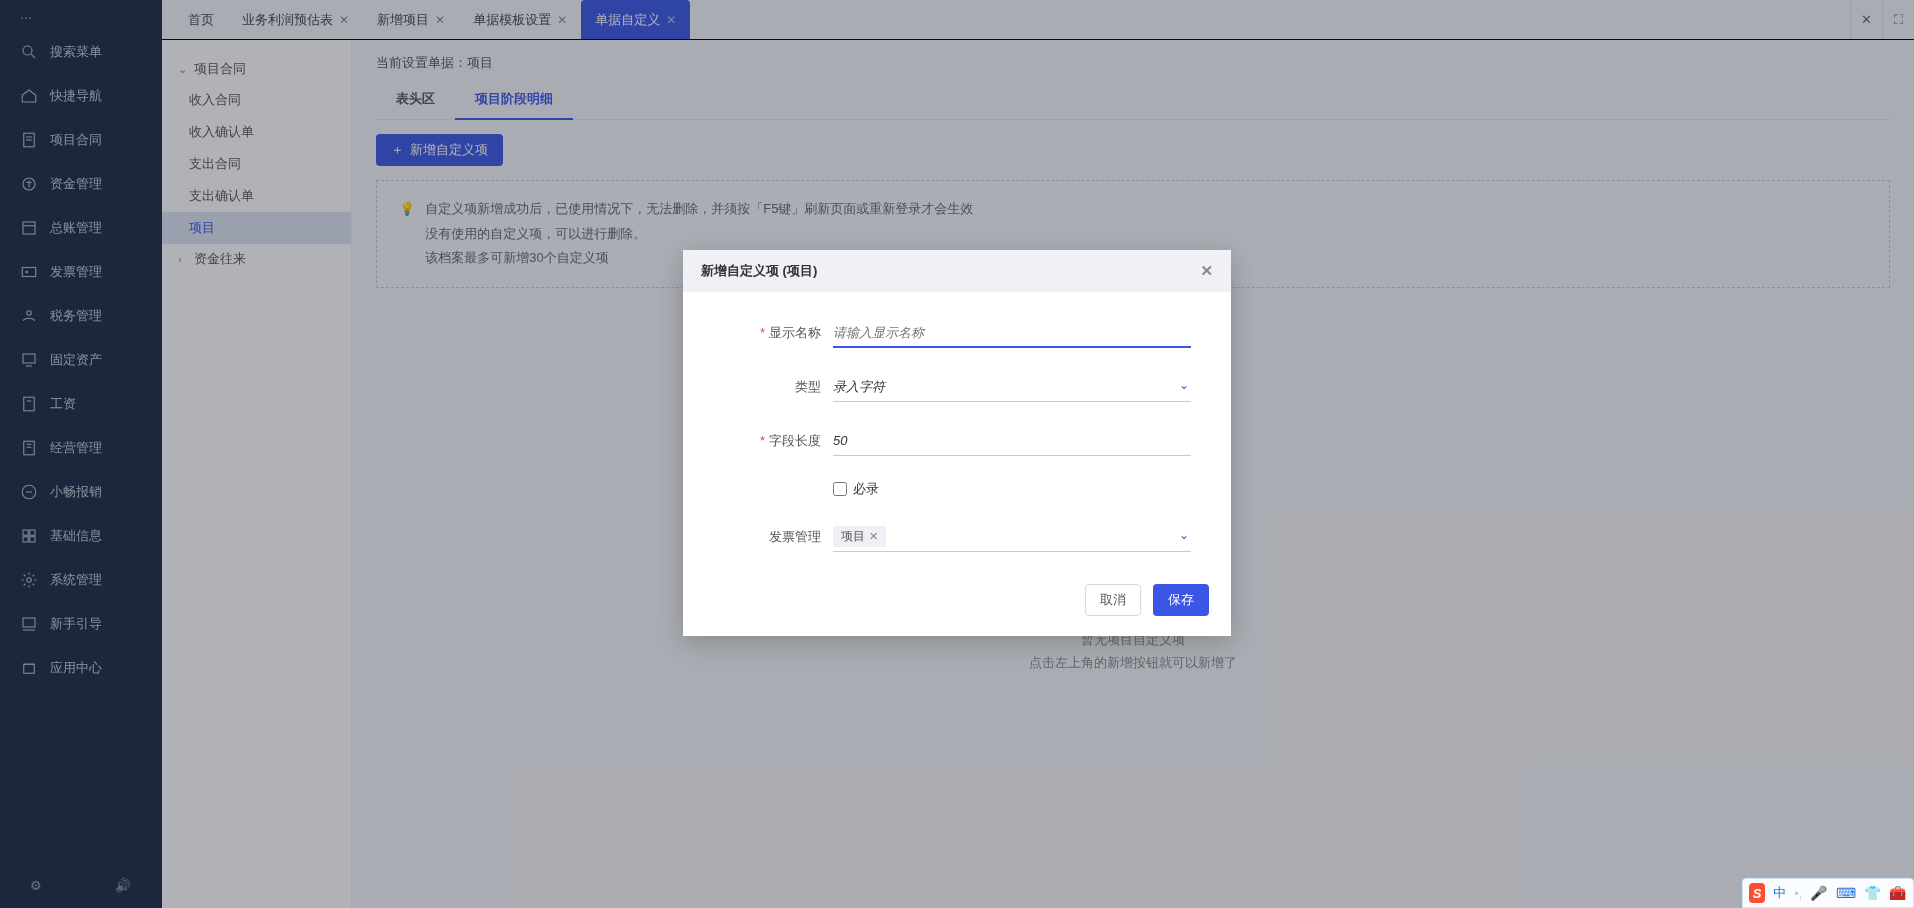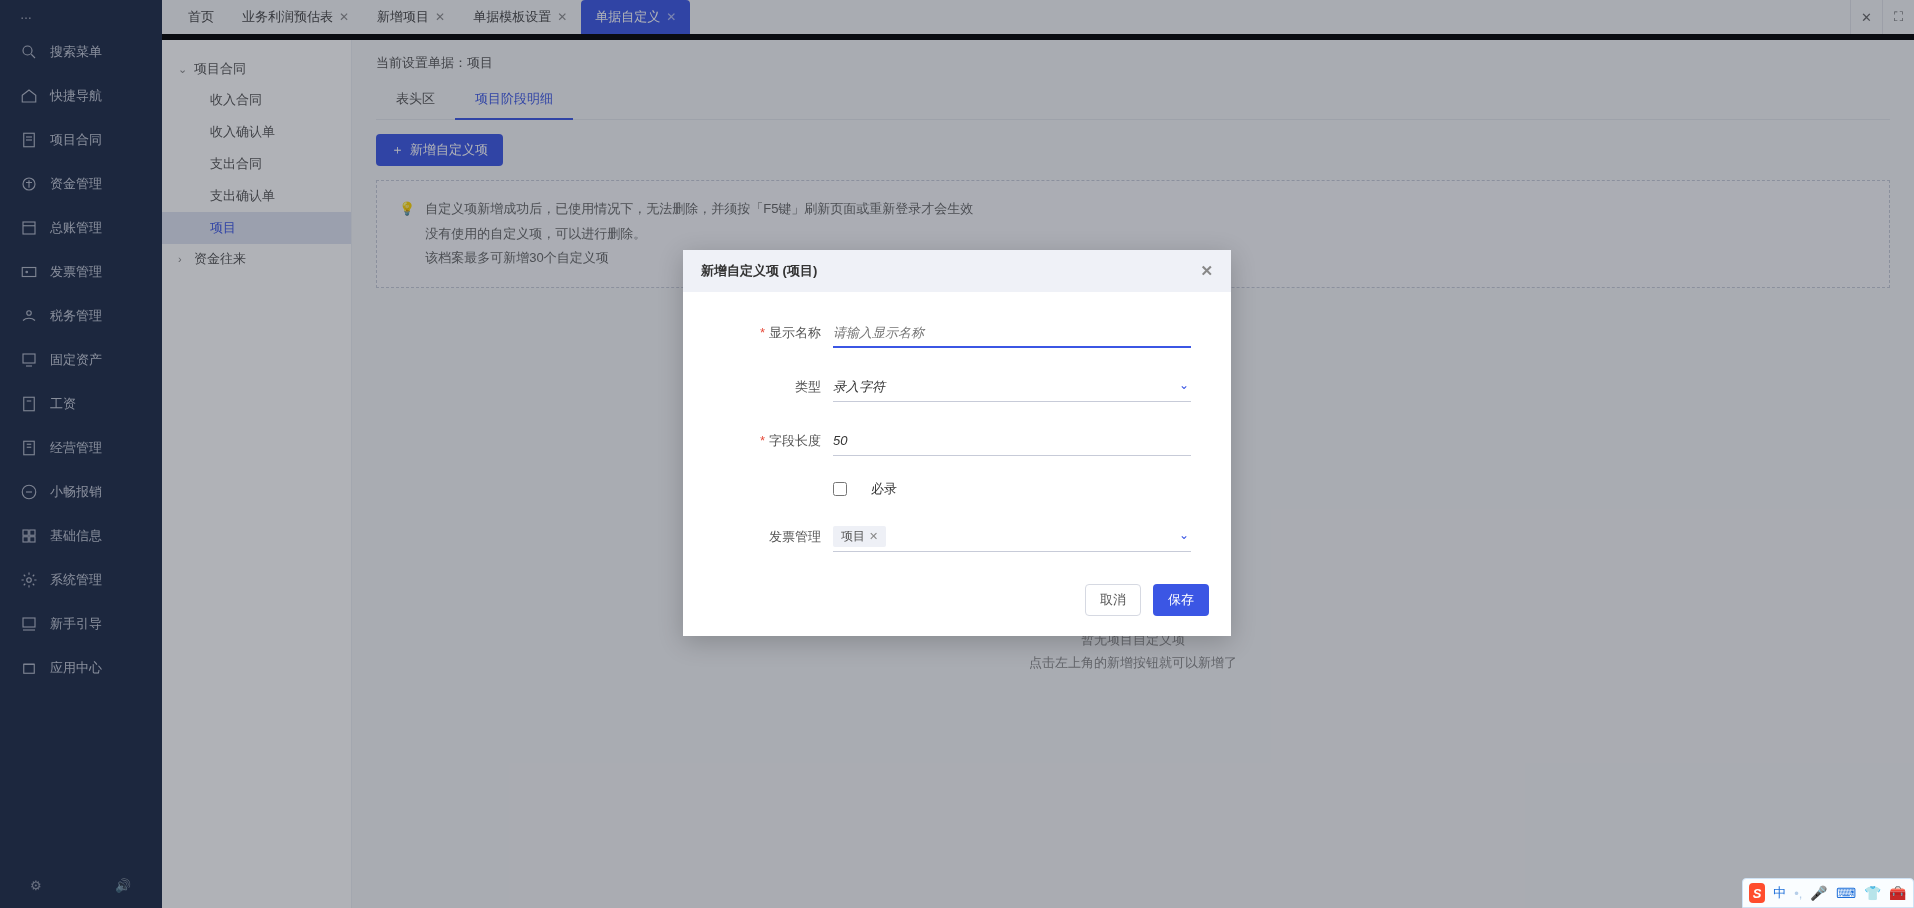--- a/index.html
+++ b/index.html
@@ -61,21 +61,21 @@
     background: #f5f6f8;
     display: flex;
     flex-direction: column;
   }
   .tabbar {
     height: 40px;
     background: #f5f6f8;
     display: flex;
     align-items: stretch;
     padding-left: 12px;
-    border-bottom: 6px solid #000000;
+    border-bottom: 1px solid #000000;
   }
   .tab {
     display: flex;
     align-items: center;
     padding: 0 14px;
     gap: 6px;
     color: #444;
     cursor: pointer;
     font-size: 13px;
   }
@@ -108,21 +108,21 @@
   .tree-group {
     padding: 6px 16px;
     color: #555;
     display: flex; align-items: center; gap: 6px;
     cursor: pointer;
   }
   .tree-group .chev {
     display: inline-block; width: 10px; font-size: 11px; color: #888;
   }
   .tree-child {
-    padding: 7px 16px 7px 48px;
+    padding: 7px 16px 7px 27px;
     color: #555;
     cursor: pointer;
     font-size: 13px;
   }
   .tree-child.selected {
     background: #dfe3f2;
     color: #3b56e4;
   }
 
   .content {
@@ -134,20 +134,21 @@
   .cfg-line { color: #555; margin-bottom: 10px; }
   .subtabs {
     display: flex;
     border-bottom: 1px solid #e3e6ec;
     margin-bottom: 14px;
   }
   .subtab {
     padding: 8px 20px 10px 20px;
     color: #555;
     cursor: pointer;
+    font-weight: bold;
   }
   .subtab.active {
     color: #3b56e4;
     border-bottom: 2px solid #3b56e4;
     margin-bottom: -1px;
   }
   .btn {
     display: inline-flex; align-items: center; gap: 6px;
     height: 32px; padding: 0 14px;
     border-radius: 4px;
@@ -229,21 +230,21 @@
     outline: none;
     color: #333;
     background: transparent;
     font-style: italic;
   }
   .form-control.blue input[type="text"] { border-bottom: 2px solid #3b56e4; }
   .form-control .select-chev {
     position: absolute; right: 2px; top: 6px;
     color: #3b56e4; font-size: 12px; pointer-events: none;
   }
-  .checkbox-row { display: flex; align-items: center; gap: 24px; margin-left: 0; }
+  .checkbox-row { display: flex; align-items: center; gap: 6px; margin-left: 0; }
   .checkbox-row input { width: 14px; height: 14px; }
   .tag {
     display: inline-flex; align-items: center; gap: 4px;
     background: #eef0f6;
     padding: 2px 8px;
     font-size: 12px;
     color: #555;
     border-radius: 2px;
   }
   .tag .x { color: #888; cursor: pointer; font-size: 11px; }

